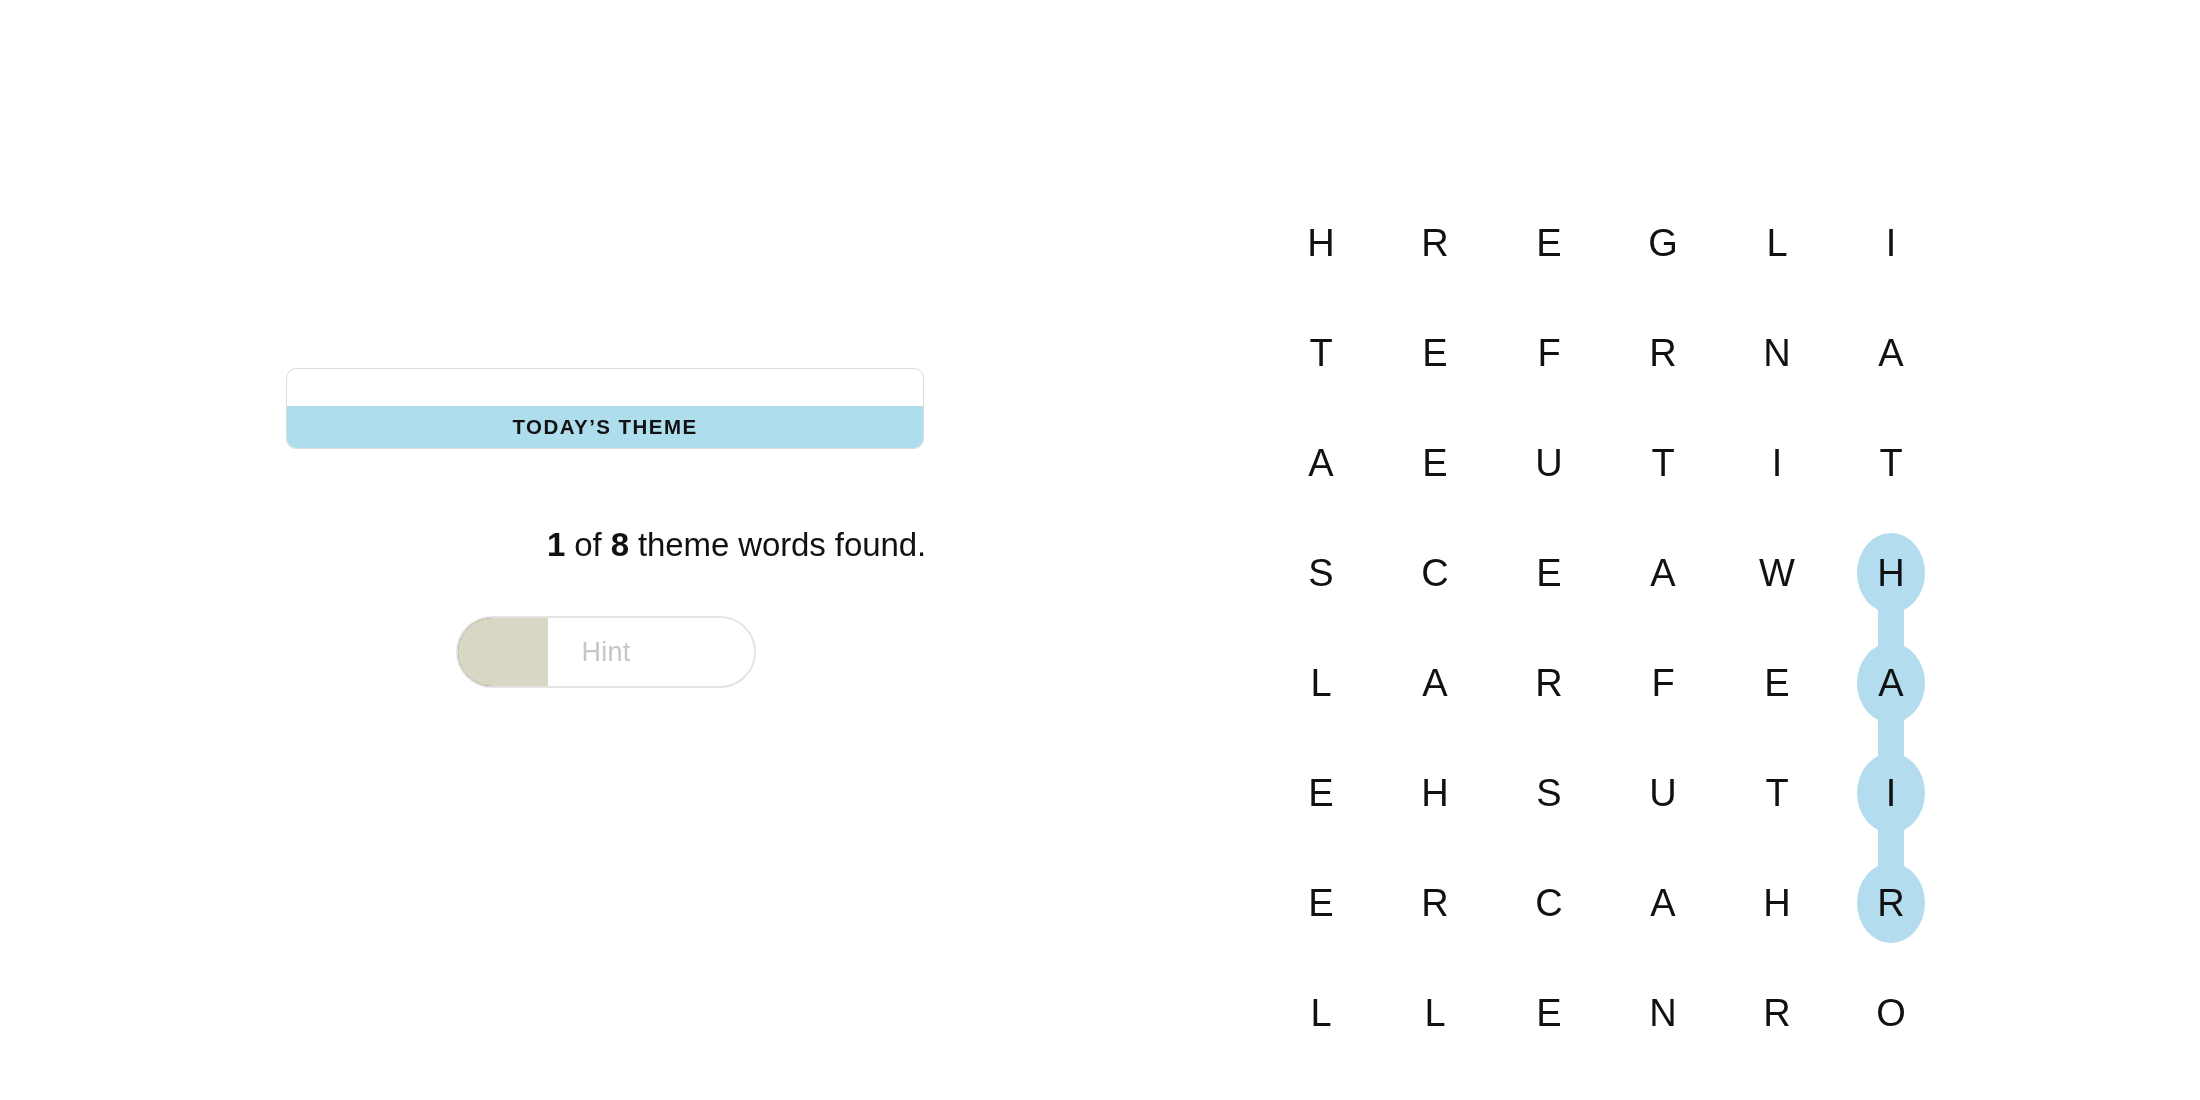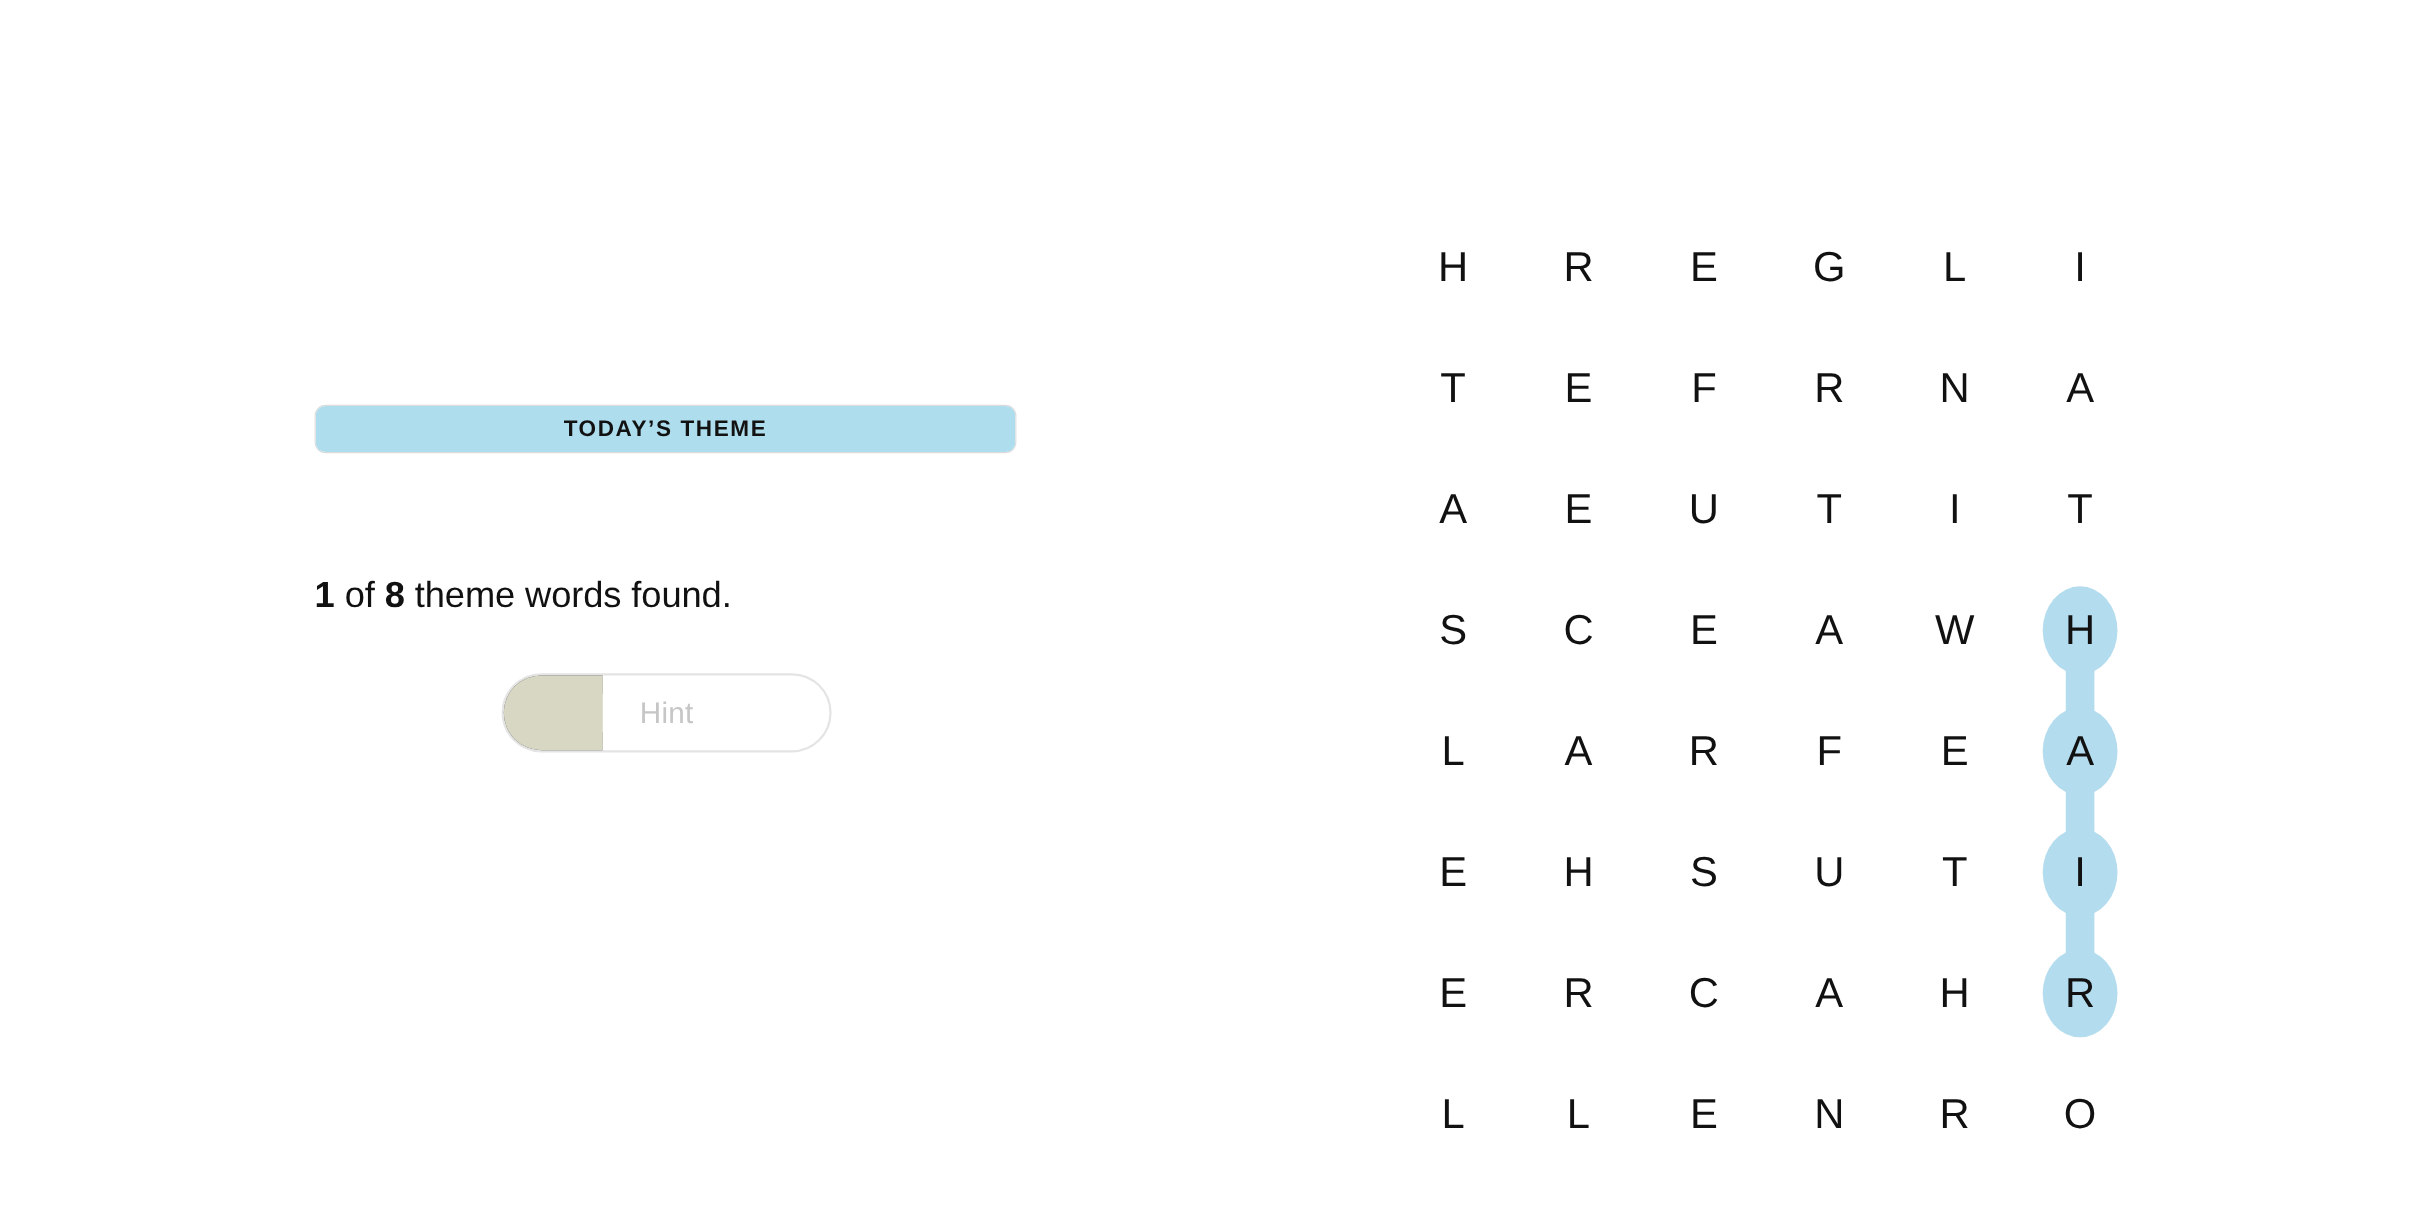--- a/index.html
+++ b/index.html
@@ -66,22 +66,22 @@
 
   .theme-card-body-text {
     font-size: 33px;
     font-weight: 700;
     color: #111111;
     font-family: "Liberation Sans", sans-serif;
     letter-spacing: -0.2px;
   }
 
   .progress-line {
-    margin-top: 110px;
-    text-align: left;
+    margin-top: 77px;
+    text-align: right;
     font-size: 33px;
     color: #111111;
     font-family: "Liberation Sans", sans-serif;
     font-weight: 400;
     letter-spacing: -0.1px;
     white-space: nowrap;
   }
   .progress-line b {
     font-weight: 700;
   }
@@ -216,21 +216,21 @@
   }
 </style>
 </head>
 <body>
 
 <div id="app">
 
   <div class="left-panel">
 
     <div class="theme-card">
-      <div class="theme-card-header" style="background: rgb(174, 221, 238);">
+      <div class="theme-card-header" style="background: rgb(174, 221, 238); margin-top: 37px;">
         <span class="theme-card-header-label">TODAY’S THEME</span>
       </div>
     </div>
 
     <div class="progress-line">
       <b class="seg">1</b><span class="seg"> of </span><b class="seg">8</b><span class="seg"> theme words found.</span>
     </div>
 
     <div class="hint-row">
       <button class="hint-button">

